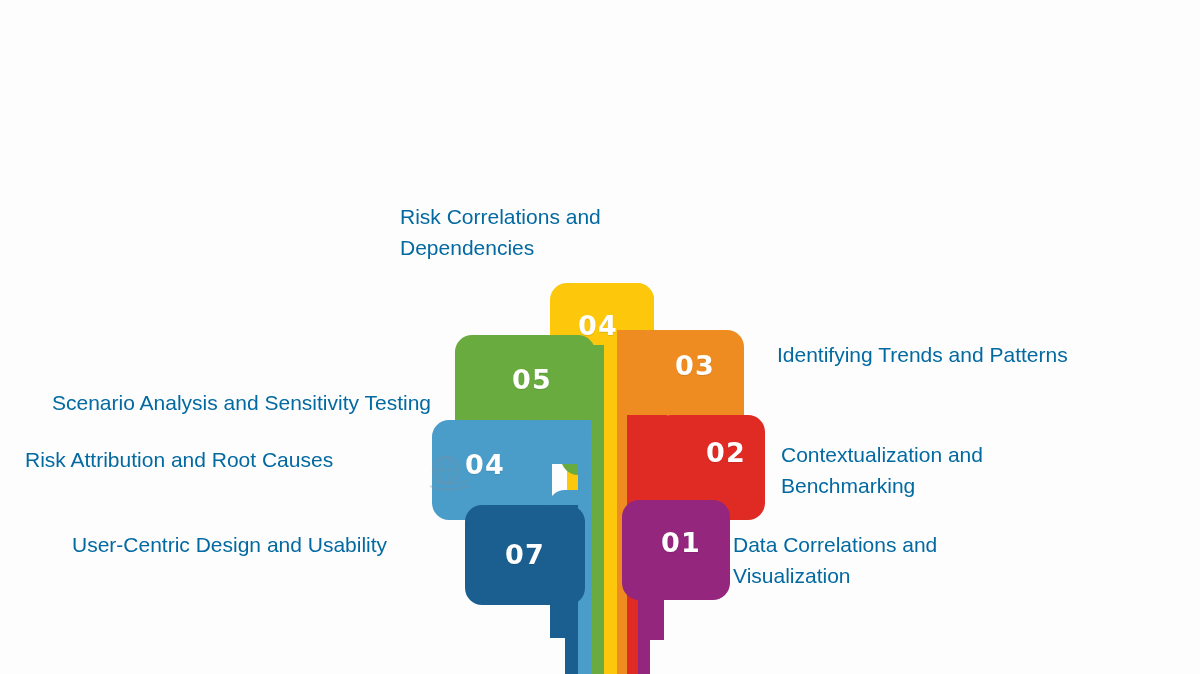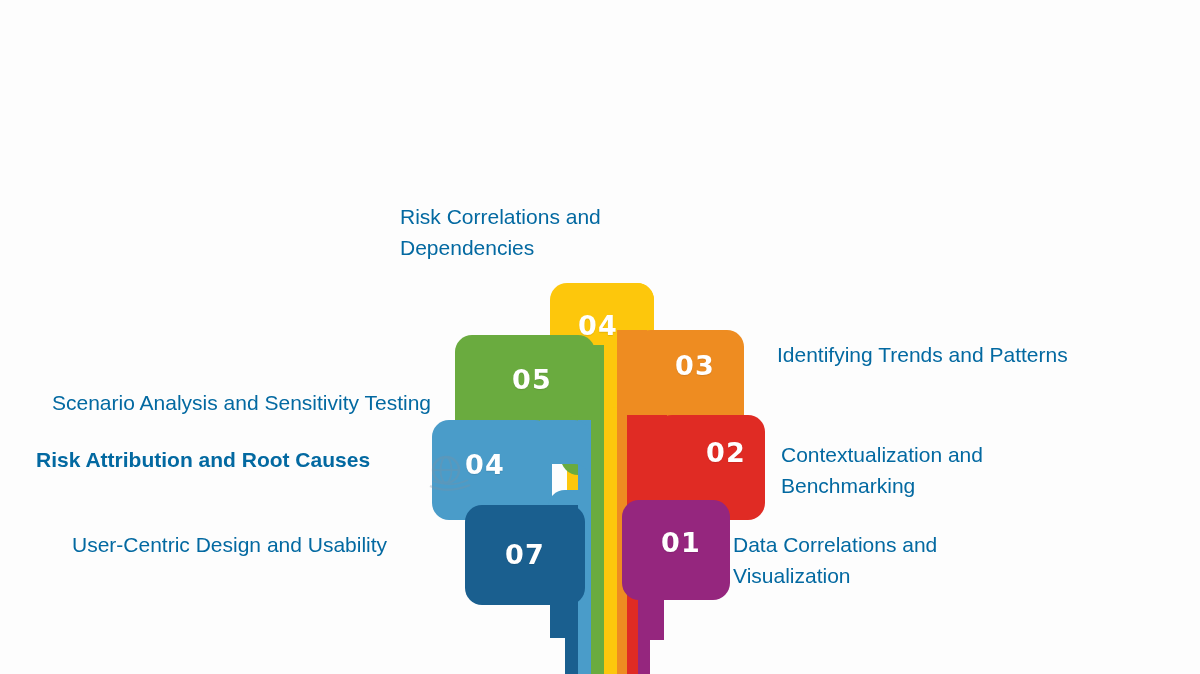--- a/index.html
+++ b/index.html
@@ -210,21 +210,21 @@
   <div class="card-num" style="left:675px; top:350px;">03</div>
   <div class="card-num" style="left:465px; top:449px;">04</div>
   <div class="card-num" style="left:706px; top:437px;">02</div>
   <div class="card-num" style="left:505px; top:539px;">07</div>
   <div class="card-num" style="left:661px; top:527px;">01</div>
 
   <div class="label left" style="left:400px; top:201px; width:300px;">Risk Correlations and Dependencies</div>
 
   <div class="label left" style="left:52px; top:339px; width:390px;margin-top:48px;">Scenario Analysis and Sensitivity Testing</div>
 
-  <div class="label left" style="left:36px; top:444px; width:400px;font-weight:bold;">Risk Attribution and Root Causes</div>
+  <div class="label left" style="left:25px; top:444px; width:400px;">Risk Attribution and Root Causes</div>
 
   <div class="label left" style="left:72px; top:529px; width:400px;">User-Centric Design and Usability</div>
 
   <div class="label right" style="left:777px; top:339px; width:370px;">Identifying Trends and Patterns</div>
 
   <div class="label right" style="left:781px; top:439px; width:280px;">Contextualization and Benchmarking</div>
 
   <div class="label right" style="left:733px; top:529px; width:270px;">Data Correlations and Visualization</div>
 
 </div>

